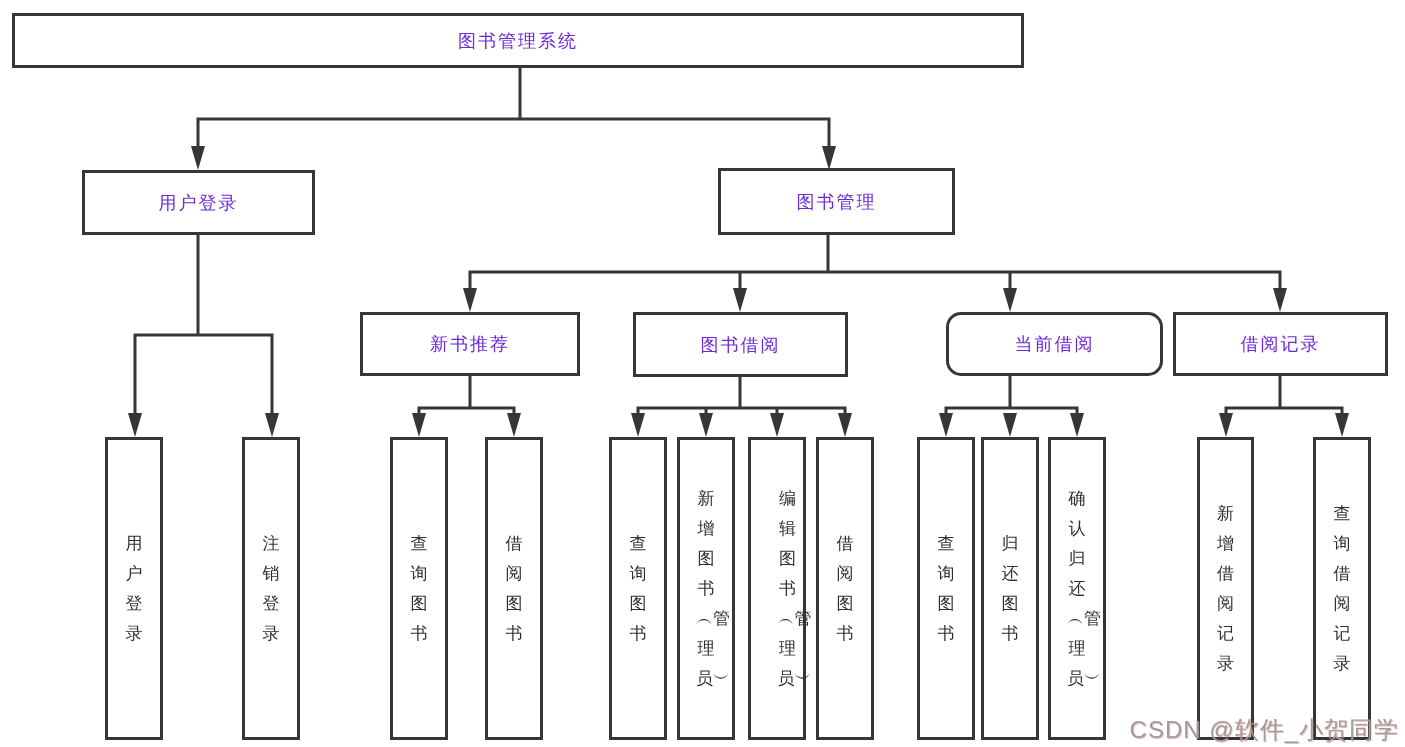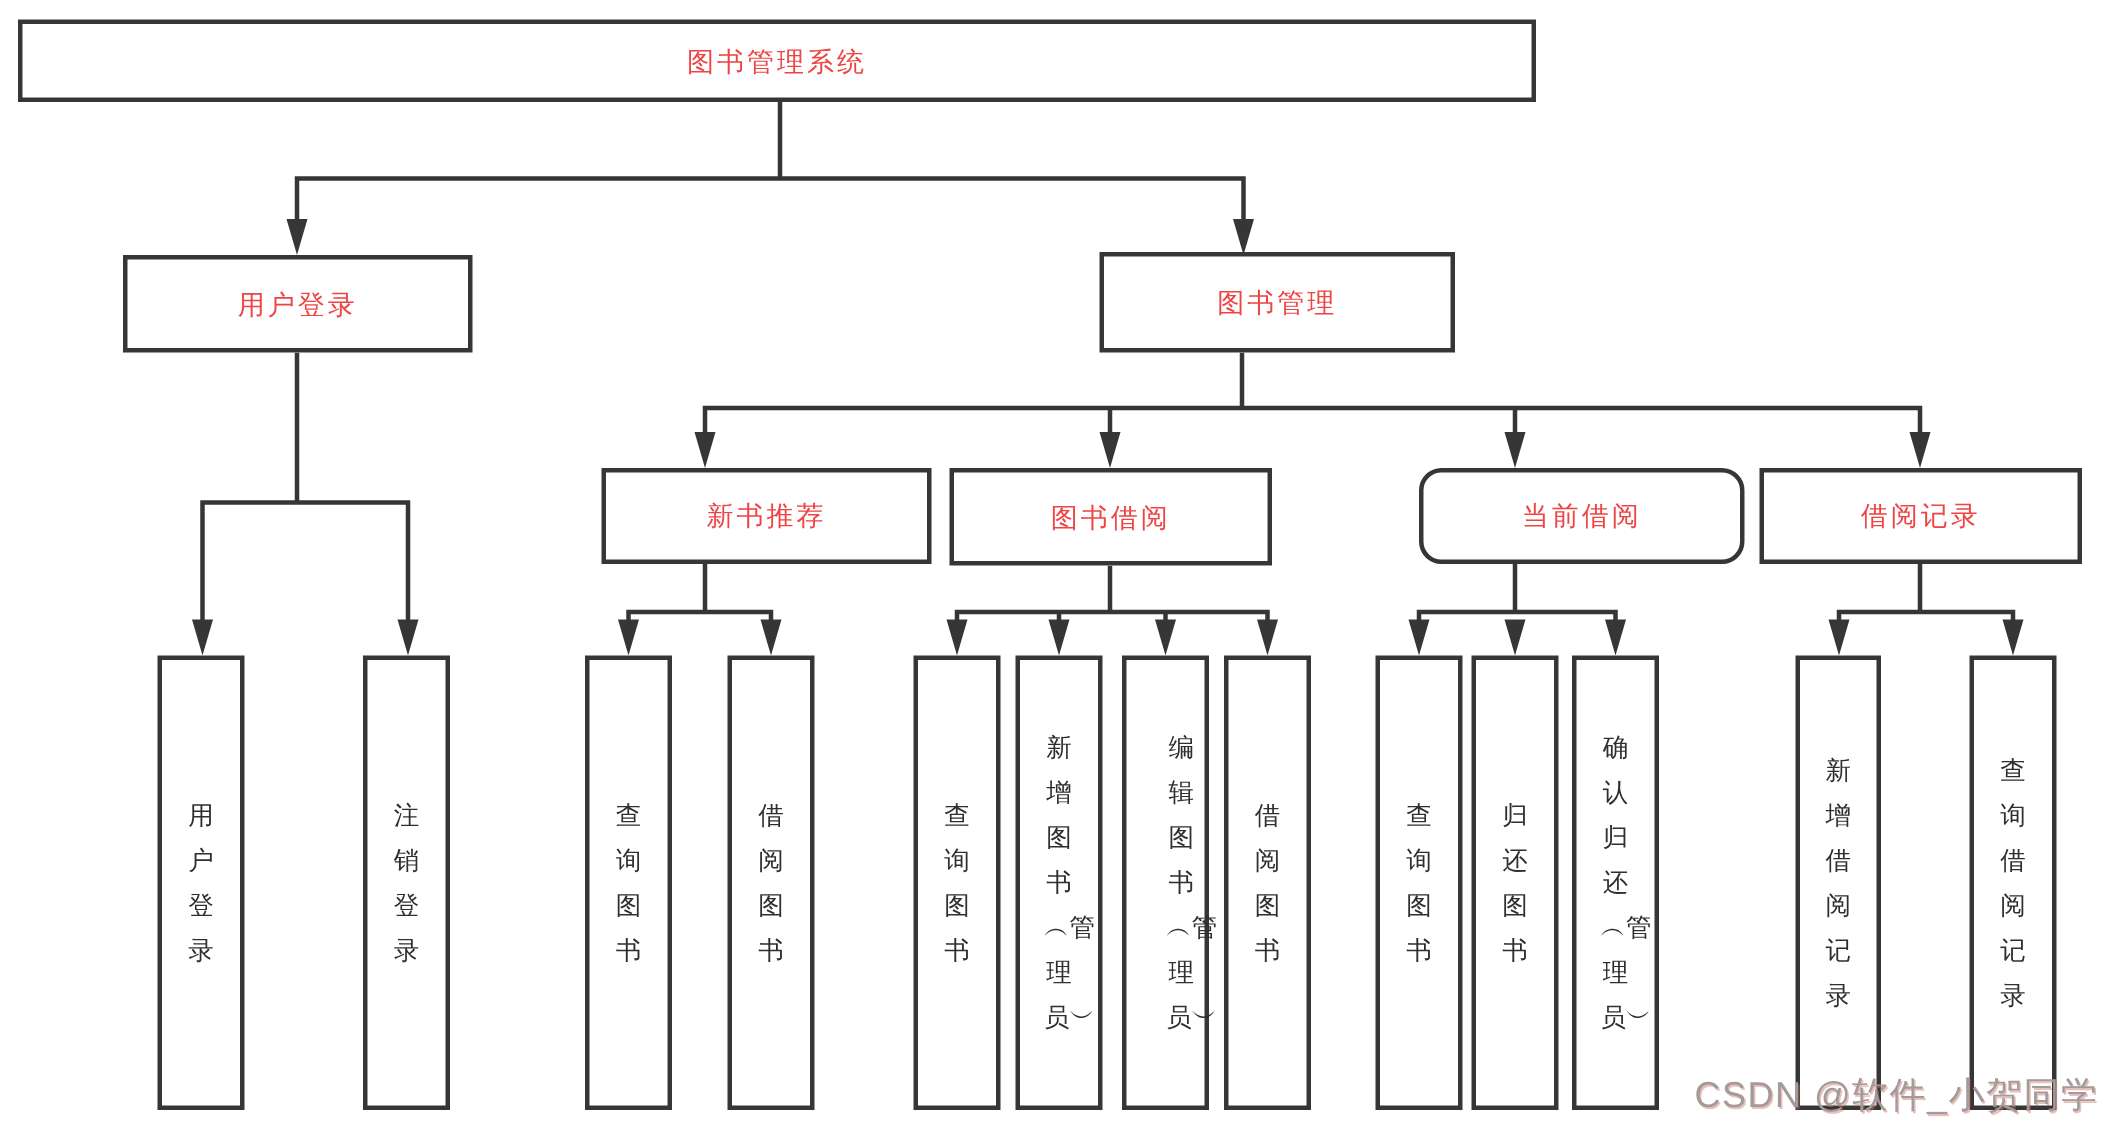--- a/index.html
+++ b/index.html
@@ -25,38 +25,38 @@
     background: #ffffff;
     border: 3px solid #363636;
     display: flex;
     align-items: center;
     justify-content: center;
     z-index: 2;
   }
   .hlabel {
     font-size: 18px;
     letter-spacing: 2px;
-    color: #ef4444;
+    color: #6d28d9;
     white-space: nowrap;
   }
   .vlabel {
     display: block;
     width: 1.18em;
     font-size: 17px;
     line-height: 30px;
     letter-spacing: 0;
     text-align: center;
     word-break: break-all;
     color: #2f2f2f;
   }
   
   .n-root            { left: 12px;   top: 13px;  width: 1012px; height: 55px; }
   .n-user-login      { left: 82px;   top: 170px; width: 233px;  height: 65px; }
-  .n-book-mgmt       { left: 733px;  top: 168px; width: 237px;  height: 67px; }
-  .n-new-book        { left: 360px;  top: 312px; width: 220px;  height: 64px; margin-left: 41px; }
+  .n-book-mgmt       { left: 718px;  top: 168px; width: 237px;  height: 67px; }
+  .n-new-book        { left: 360px;  top: 312px; width: 220px;  height: 64px; }
   .n-book-borrow     { left: 633px;  top: 312px; width: 215px;  height: 65px; }
   .n-current-borrow  { left: 946px;  top: 312px; width: 217px;  height: 64px; border-radius: 15px; }
   .n-borrow-records  { left: 1173px; top: 312px; width: 215px;  height: 64px; text-align: center; }
   .leaf { top: 437px; width: 58px; height: 303px; }
   .lf-1a { left: 105px;  }
   .lf-1b { left: 242px;  }
   .lf-2a { left: 390px;  }
   .lf-2b { left: 485px;  }
   .lf-3a { left: 609px;  }
   .lf-3b { left: 677px;  }

